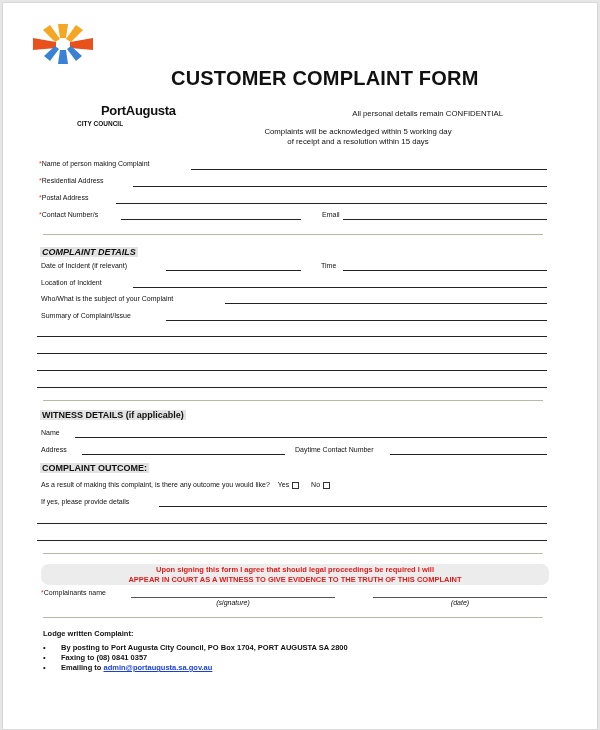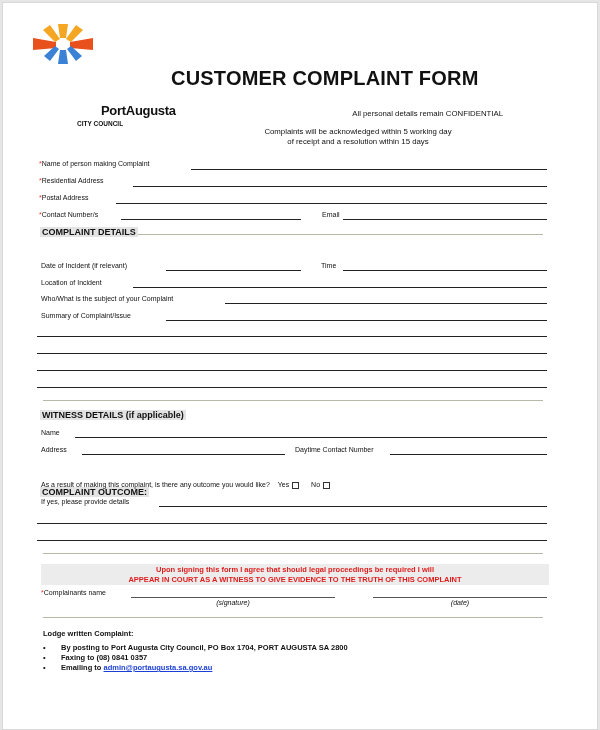--- a/index.html
+++ b/index.html
@@ -11,21 +11,21 @@
   .title { position:absolute; left:168px; top:64px; width:370px; text-align:left; font-weight:bold; font-size:20px; letter-spacing:0.2px; }
   .subtitle { position:absolute; left:175px; top:87px; width:360px; text-align:center; font-weight:bold; font-size:7.5px; }
   .star { color:#e53935; }
   .conf { position:absolute; left:200px; top:106px; width:300px; text-align:right; font-size:7.8px; }
   .ack { position:absolute; left:200px; top:124px; width:310px; text-align:center; font-size:7.8px; line-height:10px; }
   .lbl { position:absolute; font-size:7px; white-space:nowrap; }
   .line { position:absolute; height:1px; background:#222; }
   .sep { position:absolute; height:1px; background:#b8b8a8; }
   .hdr { position:absolute; font-size:9px; font-weight:bold; background:#e3e3e3; padding:0 2px; white-space:nowrap; }
   .cb { display:inline-block; width:5px; height:5px; border:1px solid #333; margin-left:3px; vertical-align:middle; }
-  .legal { position:absolute; left:38px; top:561px; width:508px; height:20px; background:#ececec; color:#e01b1b; font-weight:bold; font-size:7.5px; text-align:center; line-height:9.5px; padding-top:1px; }
+  .legal { position:absolute; left:38px; top:561px; width:508px; height:20px; background:#ececec; color:#e01b1b; font-weight:bold; font-size:7.5px; text-align:center; line-height:9.5px; padding-top:1px;border-radius:8px; }
   .hint { position:absolute; font-size:7px; font-style:italic; text-align:center; }
   .lodge-h { position:absolute; left:40px; top:626px; font-size:7.5px; font-weight:bold; }
   .lodge { position:absolute; left:40px; top:640px; font-size:7.5px; font-weight:bold; line-height:10px; }
   .lodge .row { display:flex; }
   .lodge .bul { width:18px; }
   .lodge a { color:#1a3fd6; text-decoration:underline; }
 </style>
 </head>
 <body>
 
@@ -63,21 +63,21 @@
   <div class="lbl" style="left:36px;top:191px;"><span class="star">*</span><span>Postal Address</span></div>
   <div class="line" style="left:113px;top:200px;width:431px;"></div>
 
   <div class="lbl" style="left:36px;top:208px;"><span class="star">*</span><span>Contact Number/s</span></div>
   <div class="line" style="left:118px;top:216px;width:180px;"></div>
   <div class="lbl" style="left:319px;top:208px;">Email</div>
   <div class="line" style="left:340px;top:216px;width:204px;"></div>
 
   <div class="sep" style="left:40px;top:231px;width:500px;"></div>
 
-  <div class="hdr" style="left:37px;top:224px;">COMPLAINT DETAILS</div>
+  <div class="hdr" style="left:37px;top:244px;font-style:italic;">COMPLAINT DETAILS</div>
 
   <div class="lbl" style="left:38px;top:259px;">Date of Incident (if relevant)</div>
   <div class="line" style="left:163px;top:267px;width:135px;"></div>
   <div class="lbl" style="left:318px;top:259px;">Time</div>
   <div class="line" style="left:340px;top:267px;width:204px;"></div>
 
   <div class="lbl" style="left:38px;top:276px;">Location of Incident</div>
   <div class="line" style="left:130px;top:284px;width:414px;"></div>
 
   <div class="lbl" style="left:38px;top:292px;">Who/What is the subject of your Complaint</div>
@@ -96,21 +96,21 @@
   <div class="hdr" style="left:37px;top:407px;">WITNESS DETAILS (if applicable)</div>
 
   <div class="lbl" style="left:38px;top:426px;">Name</div>
   <div class="line" style="left:72px;top:434px;width:472px;"></div>
 
   <div class="lbl" style="left:38px;top:443px;">Address</div>
   <div class="line" style="left:79px;top:451px;width:203px;"></div>
   <div class="lbl" style="left:292px;top:443px;">Daytime Contact Number</div>
   <div class="line" style="left:387px;top:451px;width:157px;"></div>
 
-  <div class="hdr" style="left:37px;top:484px;">COMPLAINT OUTCOME:</div>
+  <div class="hdr" style="left:37px;top:460px;">COMPLAINT OUTCOME:</div>
 
   <div class="lbl" style="left:38px;top:478px;">
     <span>As a result of making this complaint, is there any outcome you would like?</span>
     <span style="margin-left:6px;">Yes</span><span class="cb"></span>
     <span style="margin-left:10px;">No</span><span class="cb"></span>
   </div>
 
   <div class="lbl" style="left:38px;top:495px;">If yes, please provide details</div>
   <div class="line" style="left:156px;top:503px;width:388px;"></div>
   <div class="line" style="left:34px;top:520px;width:510px;"></div>

